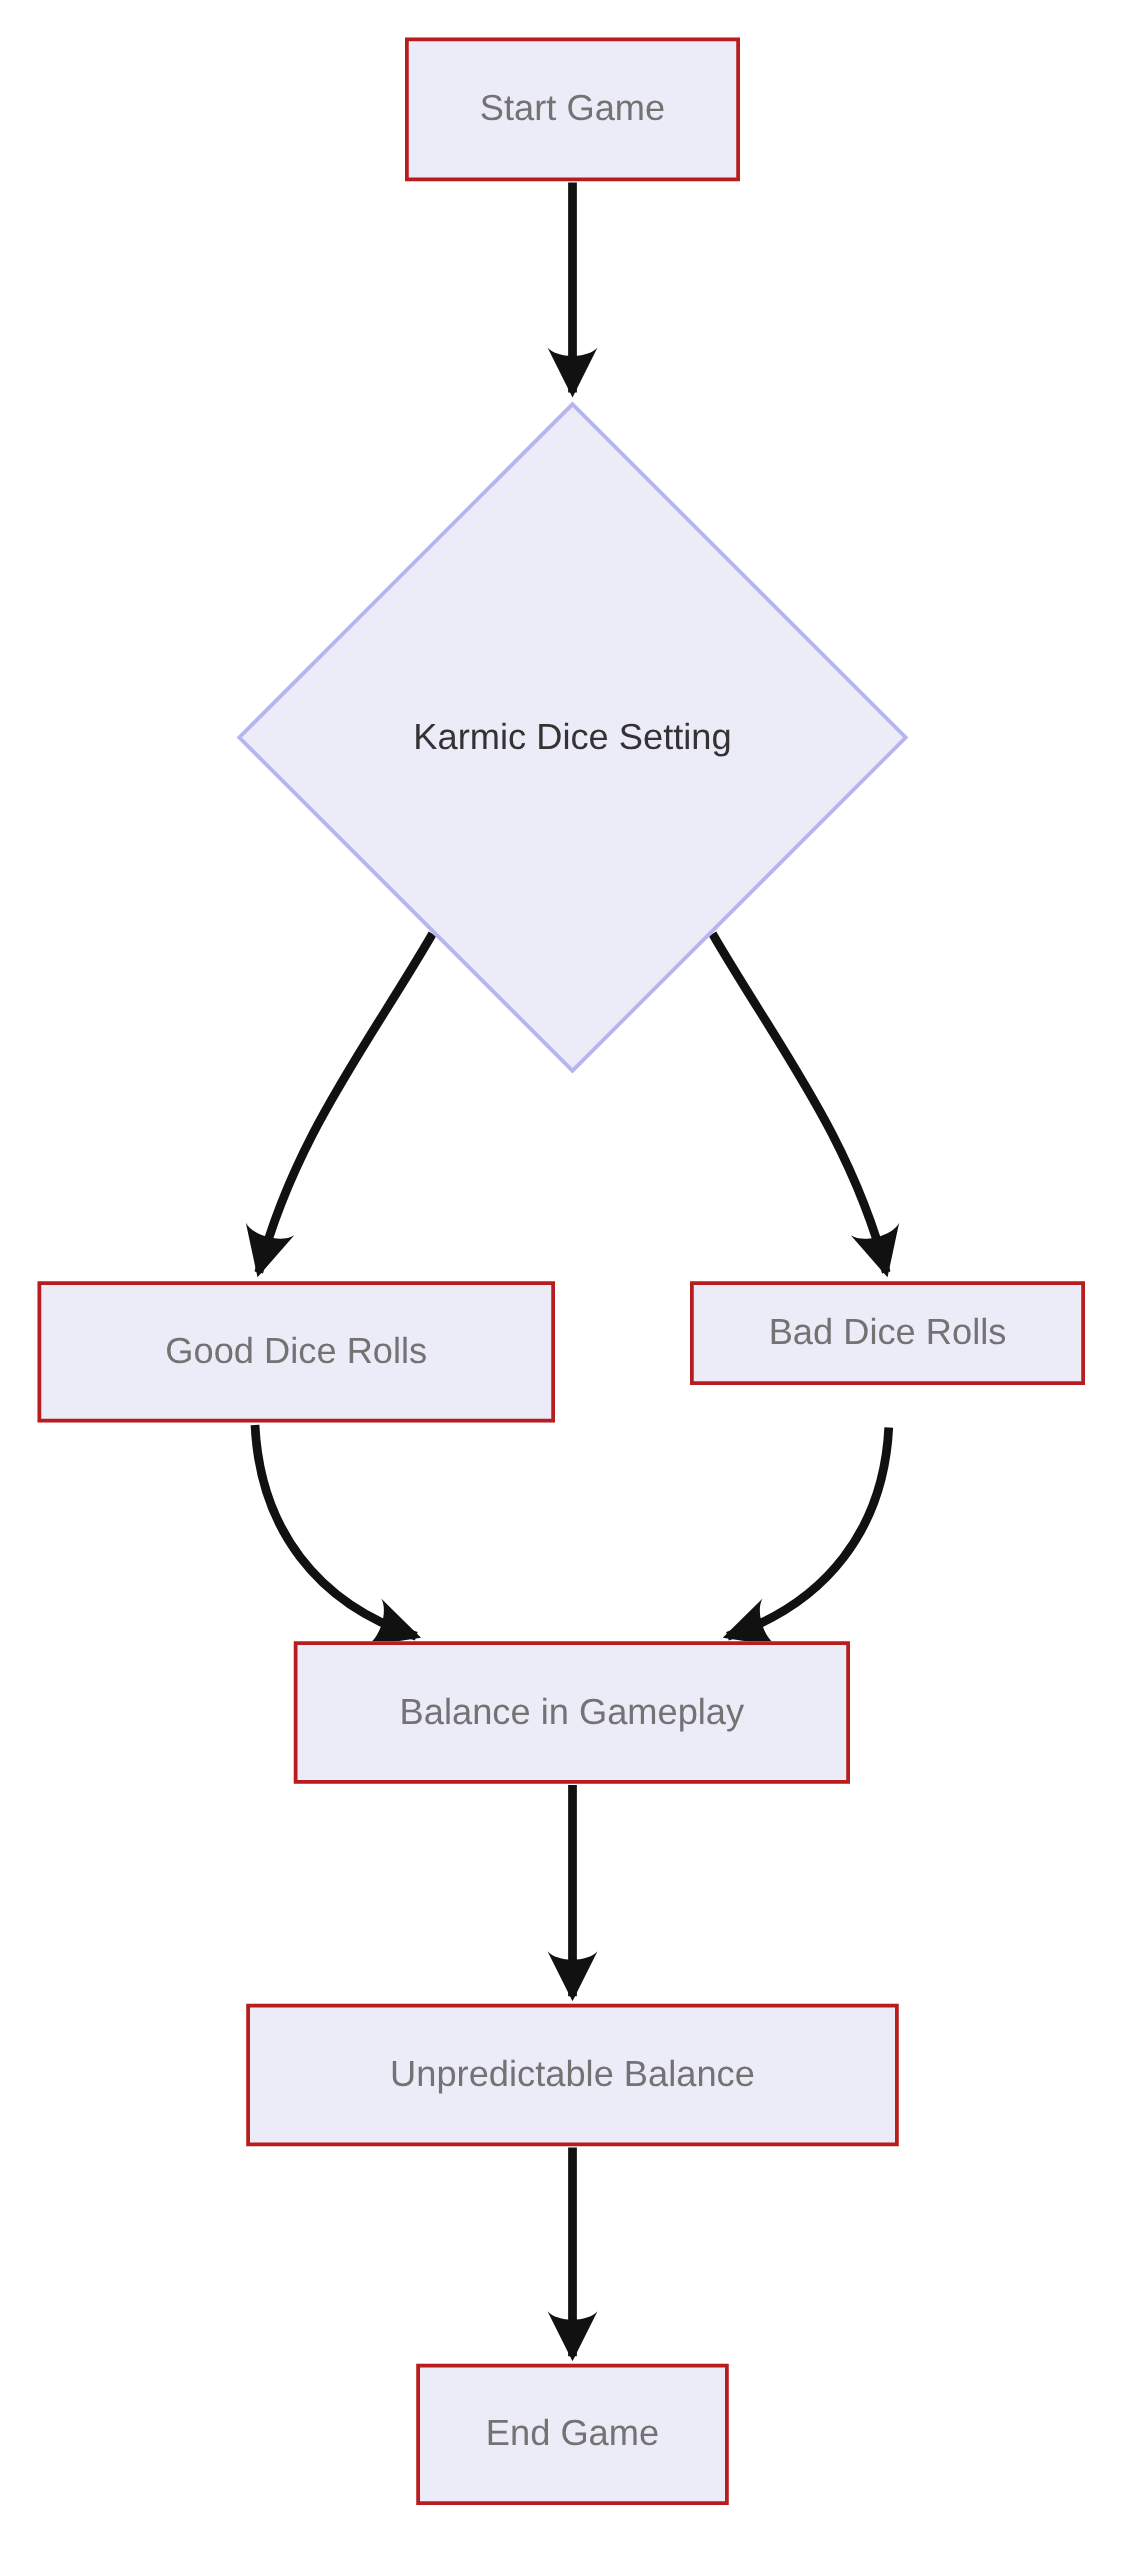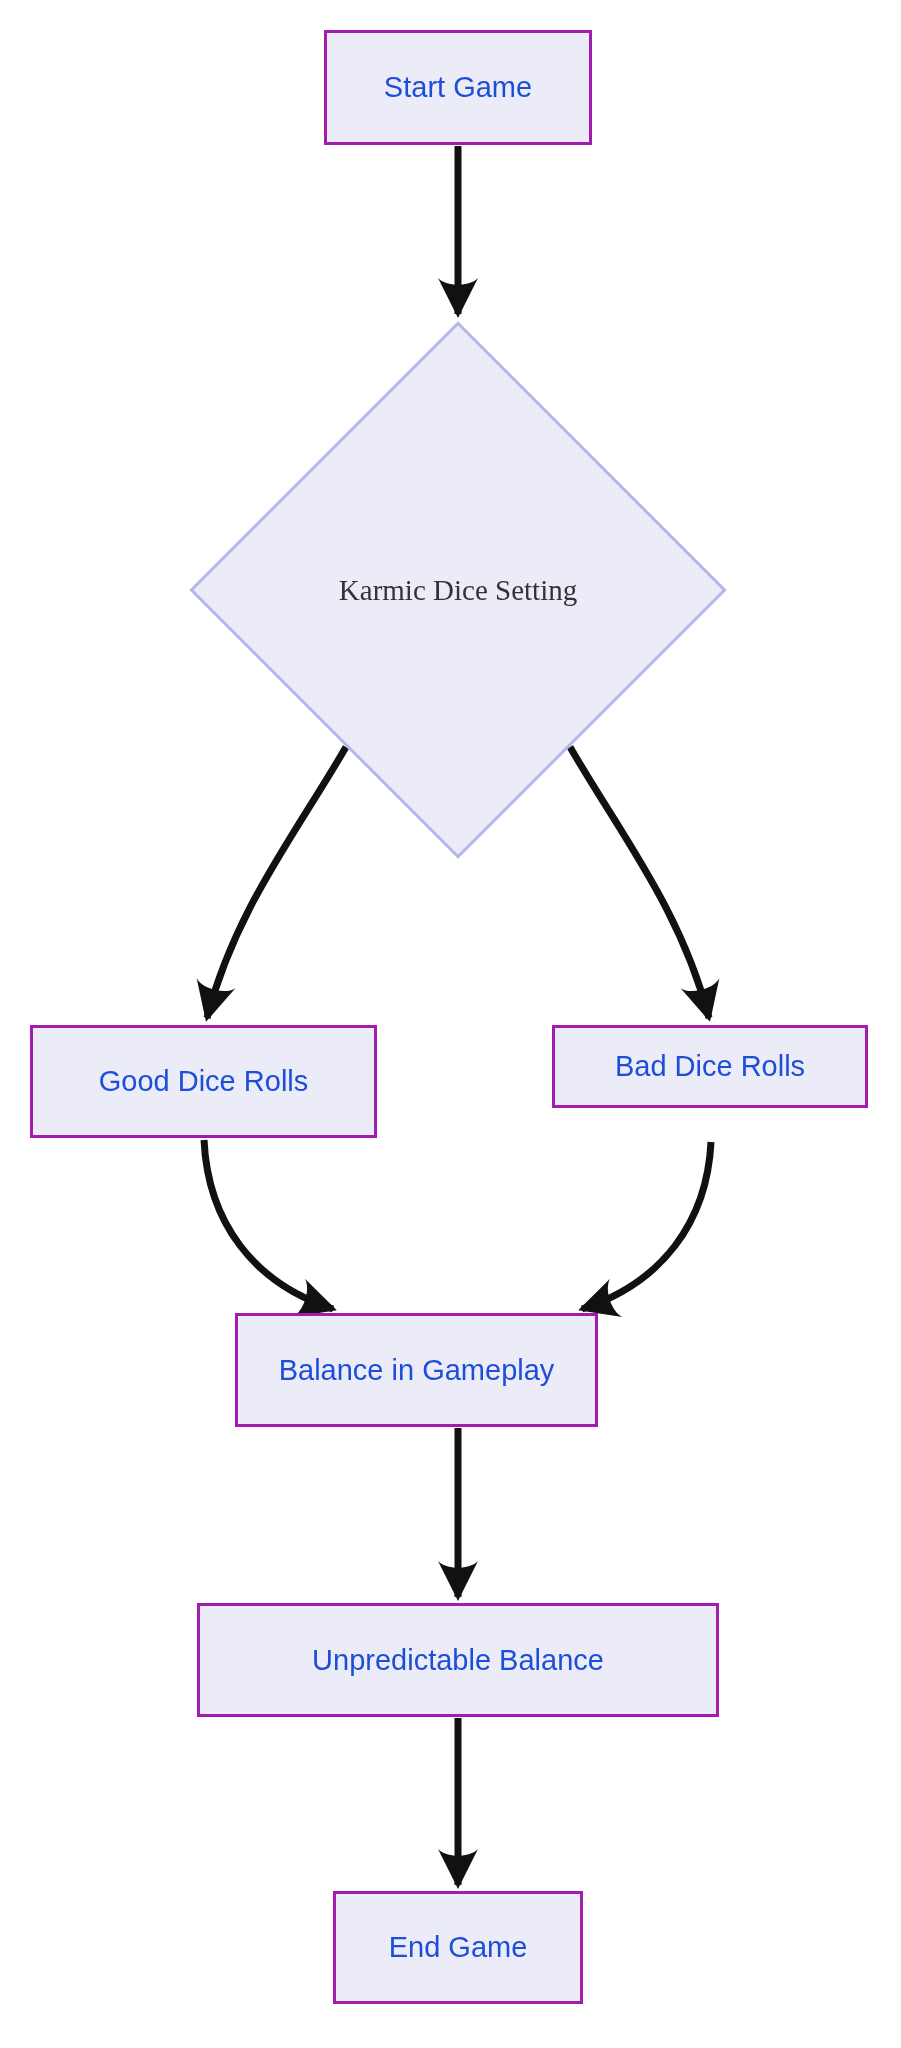--- a/index.html
+++ b/index.html
@@ -13,26 +13,26 @@
   }
   .edges-layer {
     position: absolute;
     left: 0; top: 0;
     width: 901px; height: 2048px;
   }
   .node {
     position: absolute;
     box-sizing: border-box;
     background: #ECECF9;
-    border: 3px solid #a21caf;
+    border: 3px solid #b91c1c;
     display: flex;
     align-items: center;
     justify-content: center;
     text-align: center;
-    color: #1d4ed8;
+    color: #737373;
     font-size: 29px;
     line-height: 1.2;
   }
   .diamond-shape {
     position: absolute;
     left: 268px;
     top: 400px;
     width: 380px;
     height: 380px;
     box-sizing: border-box;
@@ -45,26 +45,25 @@
     left: 208px;
     top: 560px;
     width: 500px;
     height: 60px;
     display: flex;
     align-items: center;
     justify-content: center;
     text-align: right;
     color: #333333;
     font-size: 29px;
-    font-family: Liberation Serif, serif;
   }
   .n-start   { left: 324px; top: 30px;   width: 268px; height: 115px; }
-  .n-good    { left: 30px;  top: 1025px; width: 347px; height: 113px; }
+  .n-good    { left: 30px;  top: 1025px; width: 414px; height: 113px; }
   .n-bad     { left: 552px; top: 1025px; width: 316px; height: 83px; }
-  .n-balance { left: 235px; top: 1313px; width: 363px; height: 114px; text-align: right; }
+  .n-balance { left: 235px; top: 1313px; width: 445px; height: 114px; text-align: right; }
   .n-unpred  { left: 197px; top: 1603px; width: 522px; height: 114px; }
   .n-end     { left: 333px; top: 1891px; width: 250px; height: 113px; align-items: center; }
 </style>
 </head>
 <body>
 
 <div class="canvas">
 
   <svg class="edges-layer" width="901" height="2048" viewBox="0 0 901 2048" xmlns="http://www.w3.org/2000/svg">
     <defs>

